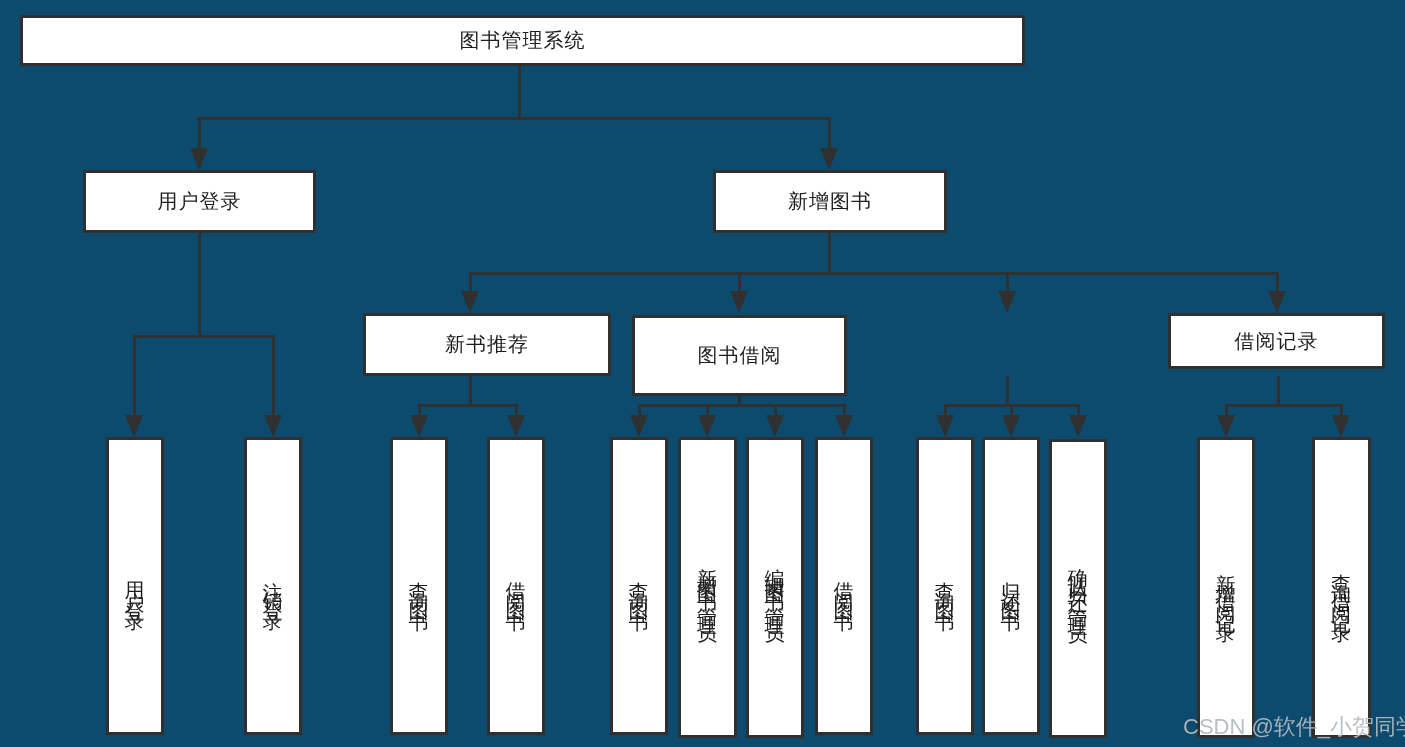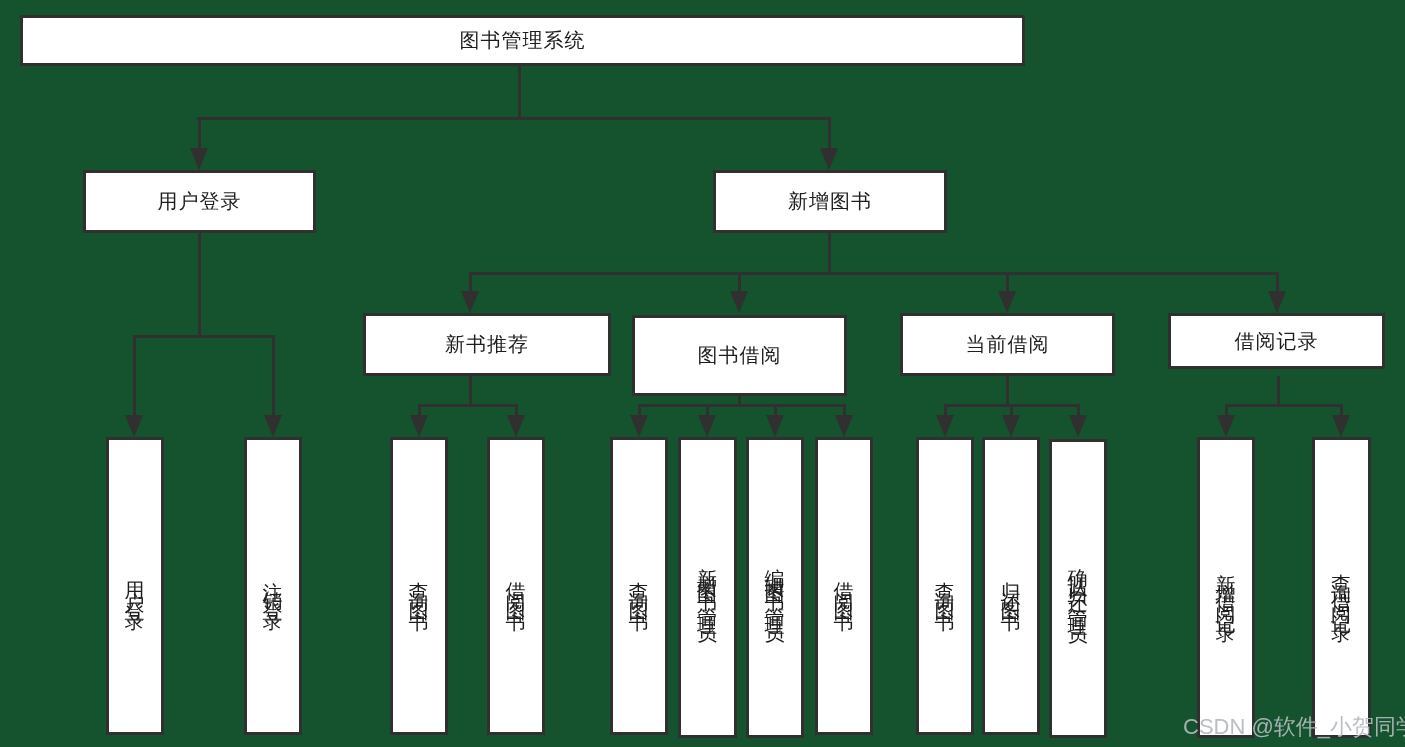--- a/index.html
+++ b/index.html
@@ -1,17 +1,17 @@
 <!DOCTYPE html>
 <html><head>
 <meta charset="utf-8">
 <style>
   html,body { margin:0; padding:0; background:#ffffff; }
   .canvas {
-    position:relative; width:1405px; height:747px; background:#14532d;
+    position:relative; width:1405px; height:747px; background:#0c4a6e;
     font-family:"Liberation Sans", sans-serif; overflow:hidden;
   }
   .box {
     position:absolute; box-sizing:border-box;
     border:3px solid #303030; background:#ffffff;
     display:flex; align-items:center; justify-content:center;
     color:#1d1d1d; font-size:20px; letter-spacing:1px;
     z-index:2;
   }
   .vbox { z-index:2; }
@@ -70,23 +70,20 @@
   <div class="arrow" style="left:461px; top:291px;"></div>
   <div class="arrow" style="left:730px; top:291px;"></div>
   <div class="arrow" style="left:998px; top:291px;"></div>
   <div class="arrow" style="left:1268px; top:291px;"></div>
 
   <div class="box" style="left:363px; top:313px; width:248px; height:63px;">
     <span>新书推荐</span>
   </div>
   <div class="box" style="left:632px; top:315px; width:215px; height:81px;">
     <span>图书借阅</span>
-  </div>
-  <div class="box" style="left:900px; top:313px; width:215px; height:63px;">
-    <span>当前借阅</span>
   </div>
   <div class="box" style="left:1168px; top:313px; width:217px; height:56px;">
     <span>借阅记录</span>
   </div>
 
   <div class="vline" style="left:469px; top:376px; height:28px;"></div>
   <div class="vline" style="left:738px; top:376px; height:28px;"></div>
   <div class="vline" style="left:1006px; top:376px; height:28px;"></div>
   <div class="vline" style="left:1277px; top:376px; height:28px;"></div>
 

